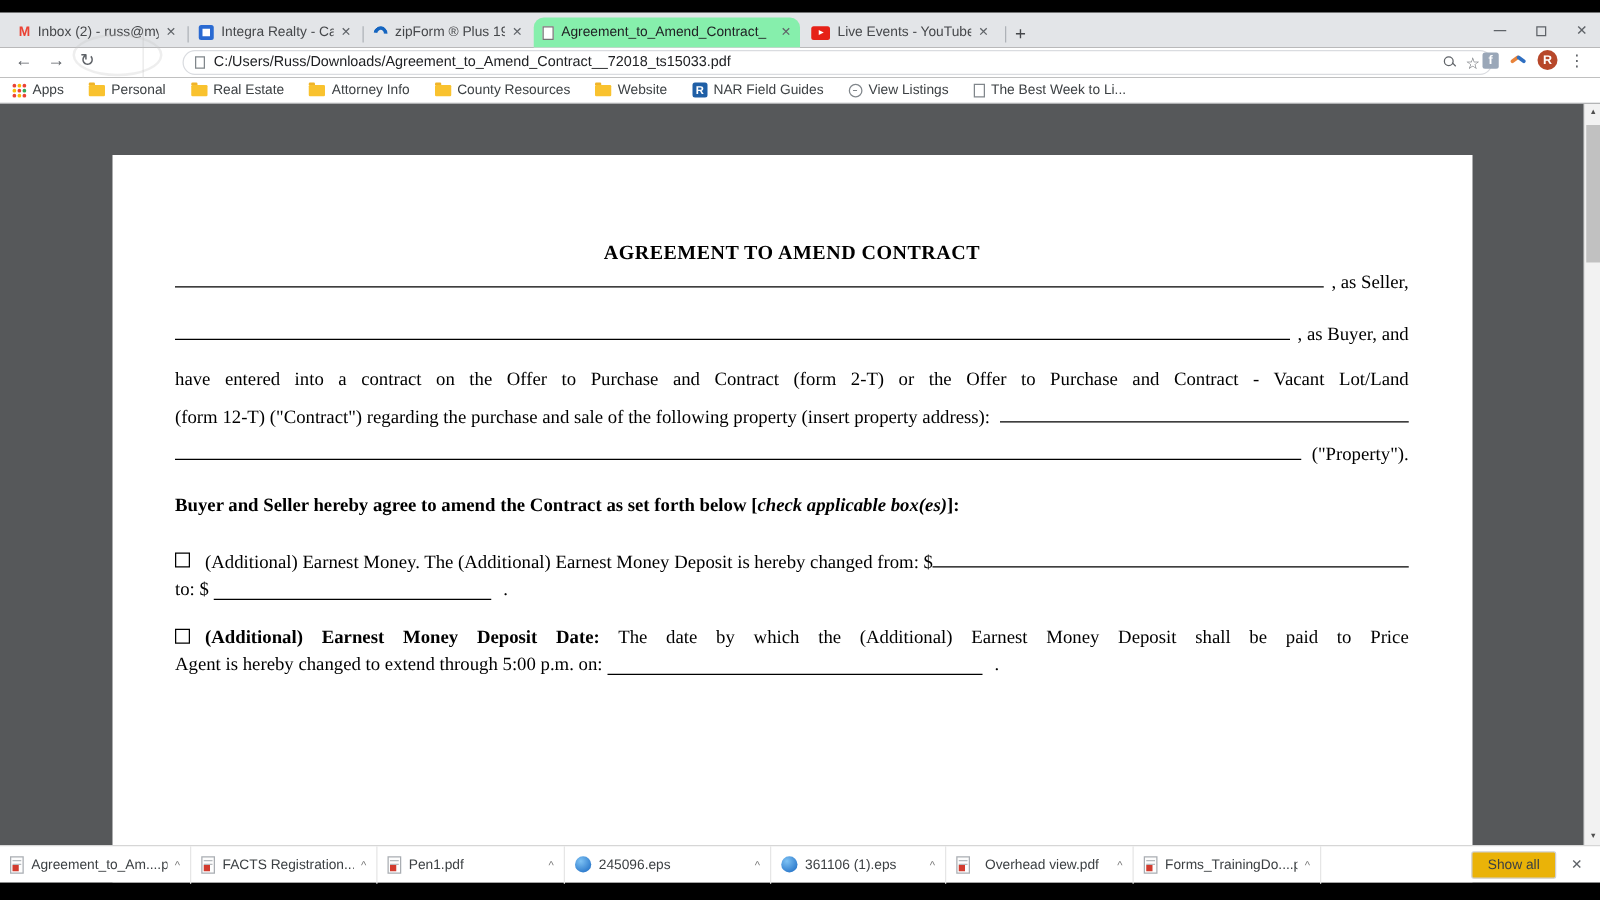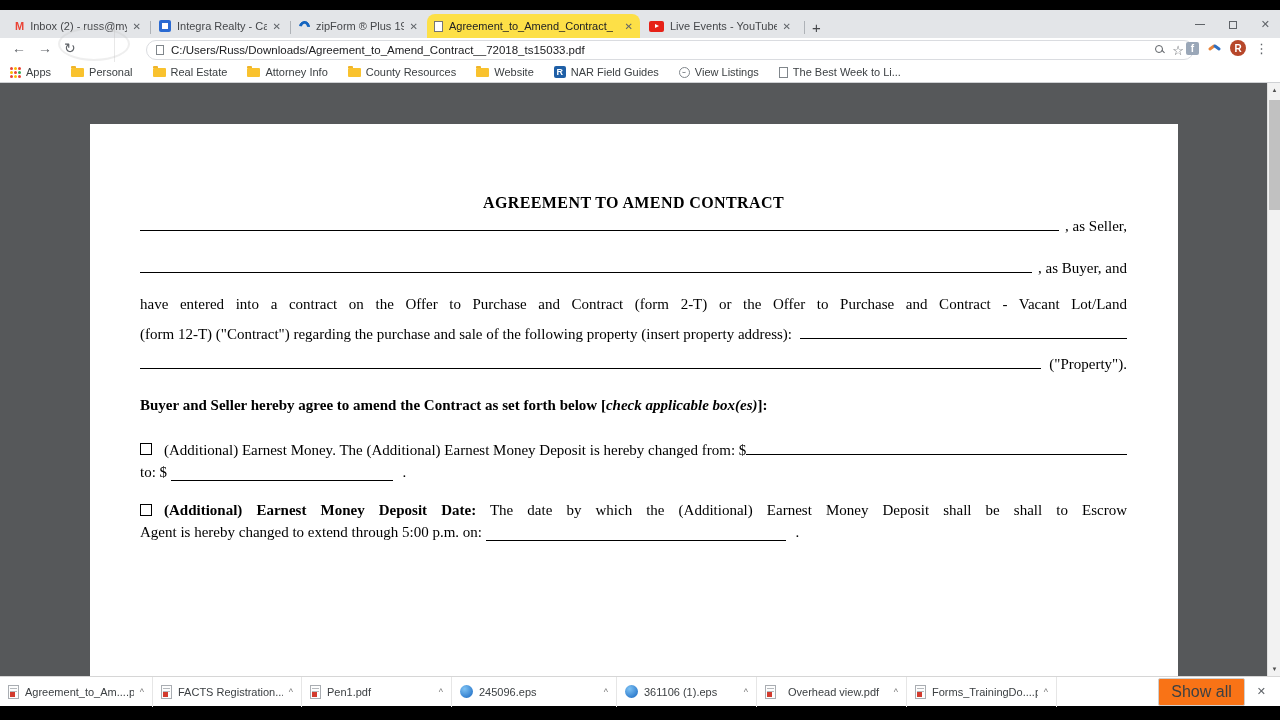--- a/index.html
+++ b/index.html
@@ -4,21 +4,21 @@
 <style>
   * { box-sizing: border-box; margin: 0; padding: 0; }
   html,body { width:1280px; height:720px; }
   body { position:relative; background:#000; font-family:"Liberation Sans", sans-serif; overflow:hidden; }
 
   
   .bar-black-top { position:absolute; top:0; left:0; width:1280px; height:10px; background:#000; }
   .tabstrip { position:absolute; top:10px; left:0; width:1280px; height:28px; background:#e3e5e8; }
   .tab { position:absolute; top:4px; height:24px; display:flex; align-items:center; gap:6px;
          padding:0 7px; font-size:11px; color:#45474a; overflow:hidden; white-space:nowrap; }
-  .tab.active { background:#fde047; border-radius:8px 8px 0 0; color:#202124; }
+  .tab.active { background:#86efac; border-radius:8px 8px 0 0; color:#202124; }
   .tab .t-title { flex:1; overflow:hidden; white-space:nowrap; }
   .tab .t-close { color:#5f6368; font-size:10px; flex:0 0 auto; }
   .tab-sep { position:absolute; top:11px; width:1px; height:13px; background:#aeb2b7; }
   .newtab-btn { position:absolute; left:812px; top:9px; font-size:15px; color:#45474a; }
   .win-controls { position:absolute; right:10px; top:8px; display:flex; gap:24px; align-items:center; color:#5f6368; }
   .wc-min { width:10px; height:1px; background:#5f6368; display:inline-block; }
   .wc-max { width:8px; height:8px; border:1px solid #5f6368; display:inline-block; }
   .wc-close { font-size:11px; }
 
   .toolbar { position:absolute; top:38px; left:0; width:1280px; height:24px; background:#fff; }
@@ -108,22 +108,22 @@
                border-top:1px solid #d6d6d6; display:flex; align-items:center; z-index:6; }
   .dl-item { height:30px; display:flex; align-items:center; gap:6px; padding:0 8px;
              border-right:1px solid #e6e6e6; font-size:11px; color:#3c4043; }
   .dl-name { flex:1; overflow:hidden; white-space:nowrap; }
   .dl-caret { color:#757575; font-size:9px; }
   .pdf-file-ico { position:relative; width:11px; height:14px; background:#fdfdfd; border:1px solid #a9adb2; flex:0 0 auto; }
   .pdf-file-ico::before { content:""; position:absolute; left:1px; top:2px; width:7px; height:1px; background:#b5b9bd; box-shadow:0 3px 0 #b5b9bd; }
   .pdf-file-ico::after { content:""; position:absolute; left:1px; bottom:1px; width:5px; height:5px; background:#d23b2e; }
   .eps-file-ico { width:13px; height:13px; border-radius:50%; flex:0 0 auto;
                   background:radial-gradient(circle at 35% 30%, #7ec2f4, #1565c0); }
-  .show-all-btn { margin-left:auto; margin-right:12px; border:1px solid #cfcfcf; background:#f97316;
-                  border-radius:2px; padding:4px 12px; font-size:16px; color:#3c4043; }
+  .show-all-btn { margin-left:auto; margin-right:12px; border:1px solid #cfcfcf; background:#eab308;
+                  border-radius:2px; padding:4px 12px; font-size:11px; color:#3c4043; }
   .dl-close { margin-right:14px; color:#5f6368; font-size:11px; }
   .bar-black-bottom { position:absolute; bottom:0; left:0; width:1280px; height:14px; background:#000; }
 
   
   .fav { flex:0 0 auto; }
   .gmail-fav { color:#ea4335; font-weight:bold; font-size:11px; }
   .cal-fav { width:12px; height:12px; background:#2a6ad2; border-radius:2px; position:relative; }
   .cal-fav::after { content:""; position:absolute; left:3px; top:3px; width:6px; height:6px; background:#fff; }
   .zip-fav { width:11px; height:11px; border:3px solid #1565c0; border-radius:50%;
              border-bottom-color:transparent; border-left-color:transparent; transform:rotate(-40deg); }
@@ -279,21 +279,21 @@
         <span class="uline grow"></span>
       </div>
       <div class="i2b">
         <span>to: $</span>
         <span class="uline-inline" style="width:222px;"></span>
         <span class="sp-dot">.</span>
       </div>
 
       <div class="i3">
         <span class="cbx inline"></span><span class="bold">(Additional) Earnest Money Deposit Date:</span>
-        <span>The date by which the (Additional) Earnest Money Deposit shall be shall to Escrow</span>
+        <span>The date by which the (Additional) Earnest Money Deposit shall be paid to Price</span>
       </div>
       <div class="i3b">
         <span>Agent is hereby changed to extend through 5:00 p.m. on:</span>
         <span class="uline-inline" style="width:300px;"></span>
         <span class="sp-dot">.</span>
       </div>
     </div>
   </div>
 
   <div class="scrollbar">

